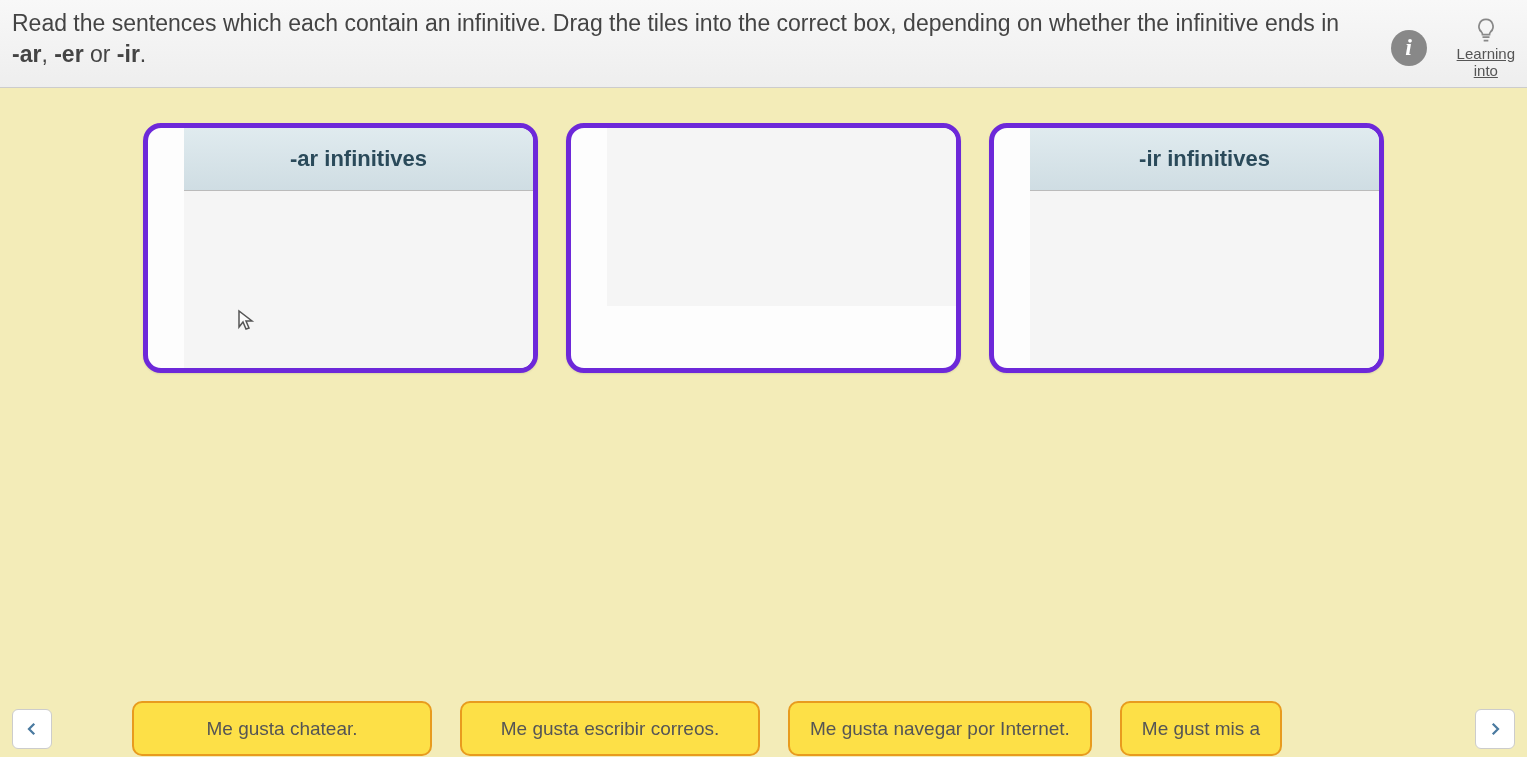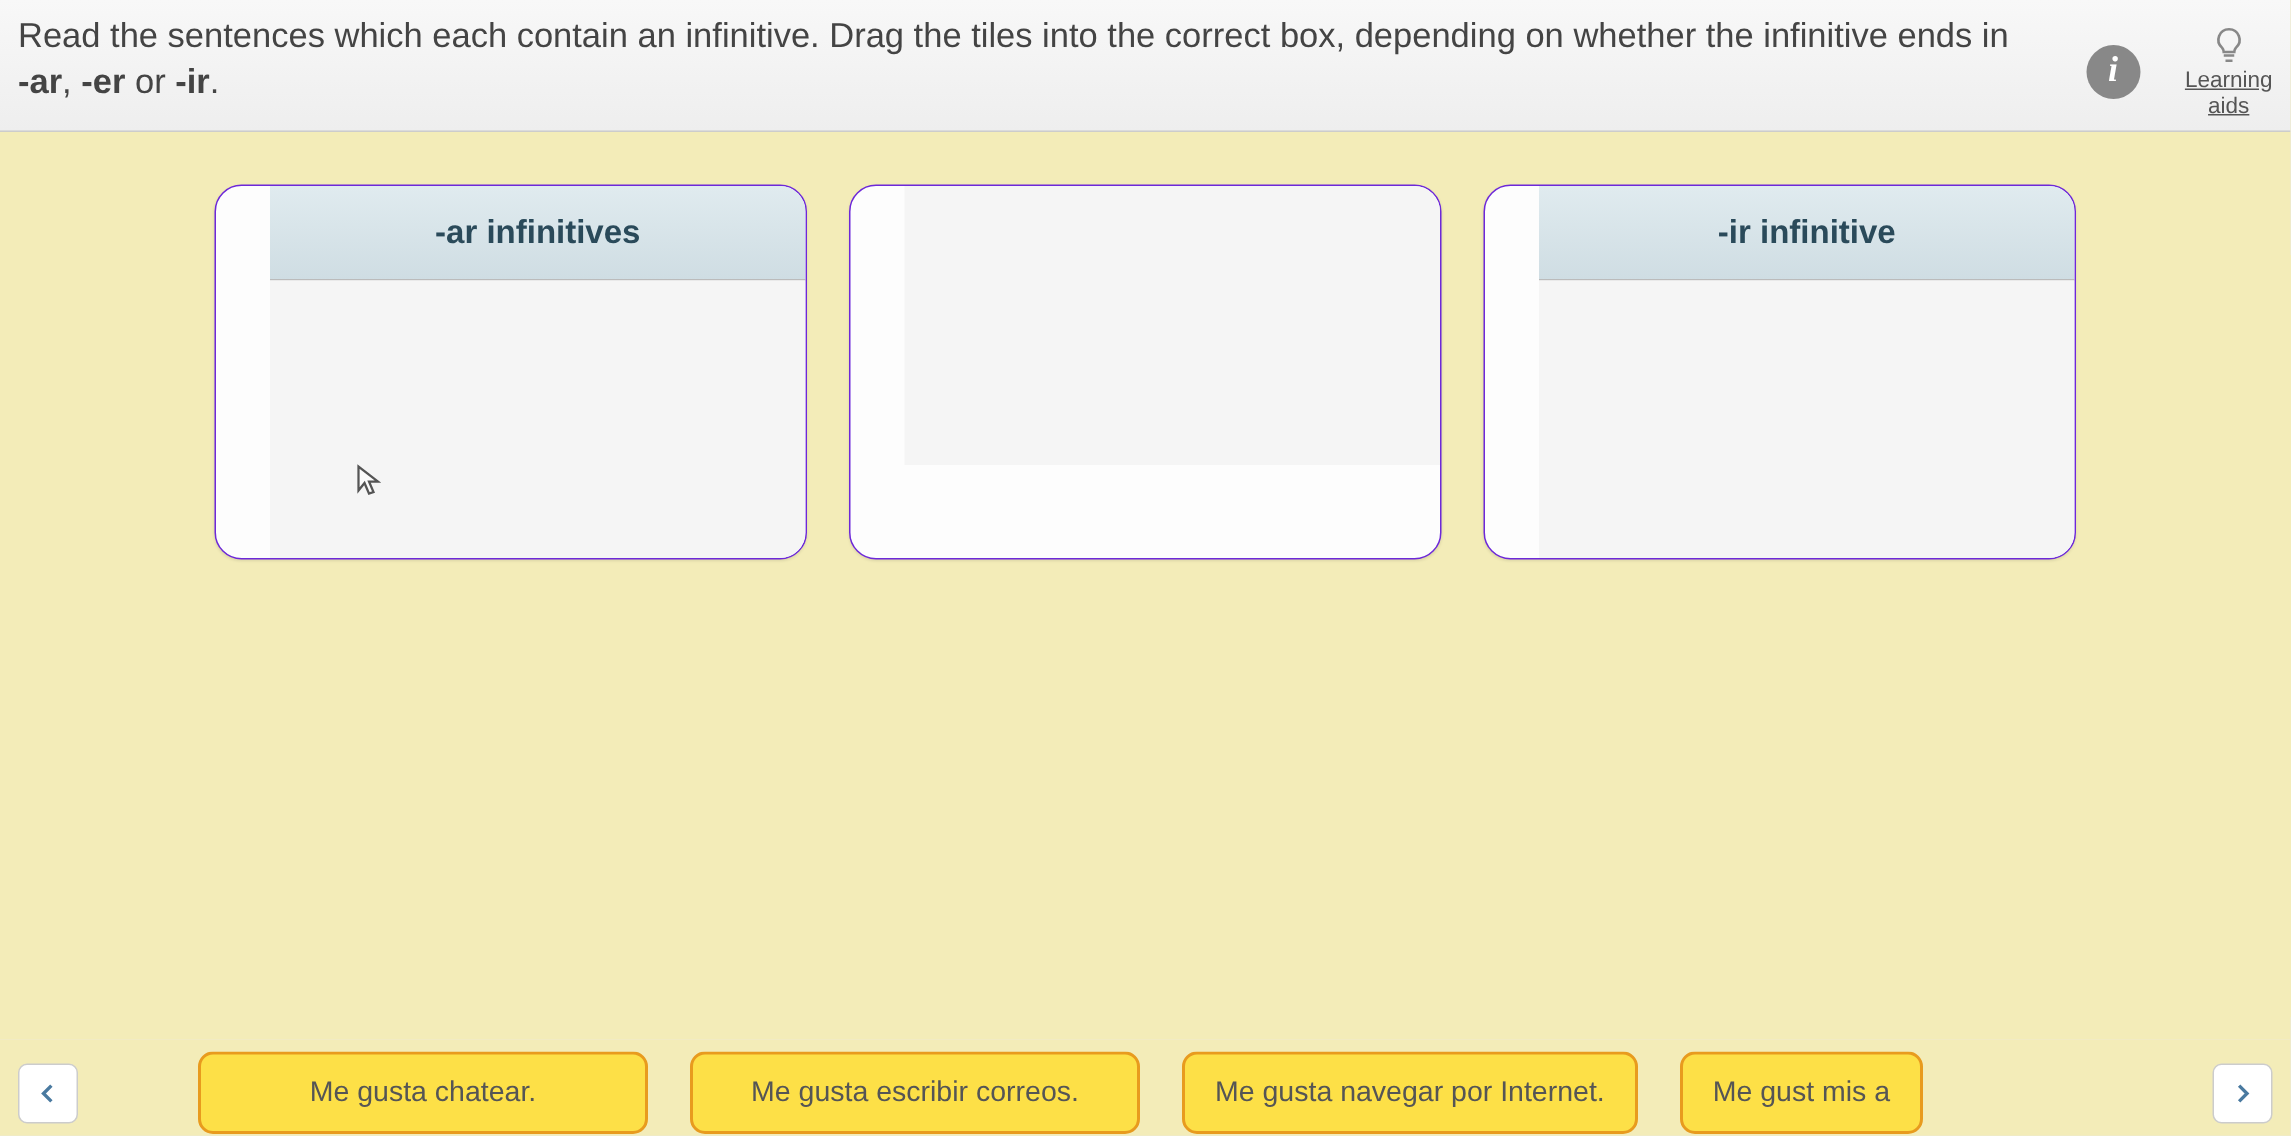--- a/index.html
+++ b/index.html
@@ -78,21 +78,21 @@
       padding-top: 35px;
     }
     .drop-zones {
       display: flex;
       justify-content: center;
       gap: 28px;
       padding: 0 20px;
     }
     .drop-box {
       background: #fdfdfd;
-      border: 1px solid #6d28d9;
+      border: 5px solid #6d28d9;
       border-radius: 18px;
       width: 395px;
       height: 250px;
       overflow: hidden;
       box-shadow: 0 1px 2px rgba(0,0,0,0.1);
       padding-left: 36px;
     }
     .drop-box-header {
       background: linear-gradient(to bottom, #e0ebef, #cfdde3);
       color: #2a4a5a;
@@ -173,36 +173,36 @@
   </div>
   <div class="header-icons">
     <div class="info-icon">
       <span>i</span>
     </div>
     <div class="learning-aids">
       <svg class="bulb-icon" viewBox="0 0 24 24" fill="none" stroke="#888" stroke-width="1.5">
         <path d="M9 18h6M10 21h4M12 3a6 6 0 0 0-4 10.5c.8.9 1 1.5 1 2.5h6c0-1 .2-1.6 1-2.5A6 6 0 0 0 12 3z"></path>
       </svg>
       <span>Learning</span>
-      <span>aids</span>
+      <span>into</span>
     </div>
   </div>
 </div>
 
 <div class="main-area">
   <div class="drop-zones">
     <div class="drop-box">
       <div class="drop-box-header">-ar infinitives</div>
       <div class="drop-box-body"></div>
     </div>
     <div class="drop-box">
       <div class="drop-box-body"></div>
     </div>
     <div class="drop-box">
-      <div class="drop-box-header">-ir infinitive</div>
+      <div class="drop-box-header">-ir infinitives</div>
       <div class="drop-box-body"></div>
     </div>
   </div>
   <svg class="cursor-arrow" width="24" height="24" viewBox="0 0 24 24" fill="none" stroke="#555" stroke-width="1.5">
     <path d="M4 3l0 16 4-5 3 7 3-1-3-7 6 0z" fill="rgba(255,255,255,0.6)"></path>
   </svg>
 </div>
 
 <div class="tiles-row">
   <div class="nav-arrow">

